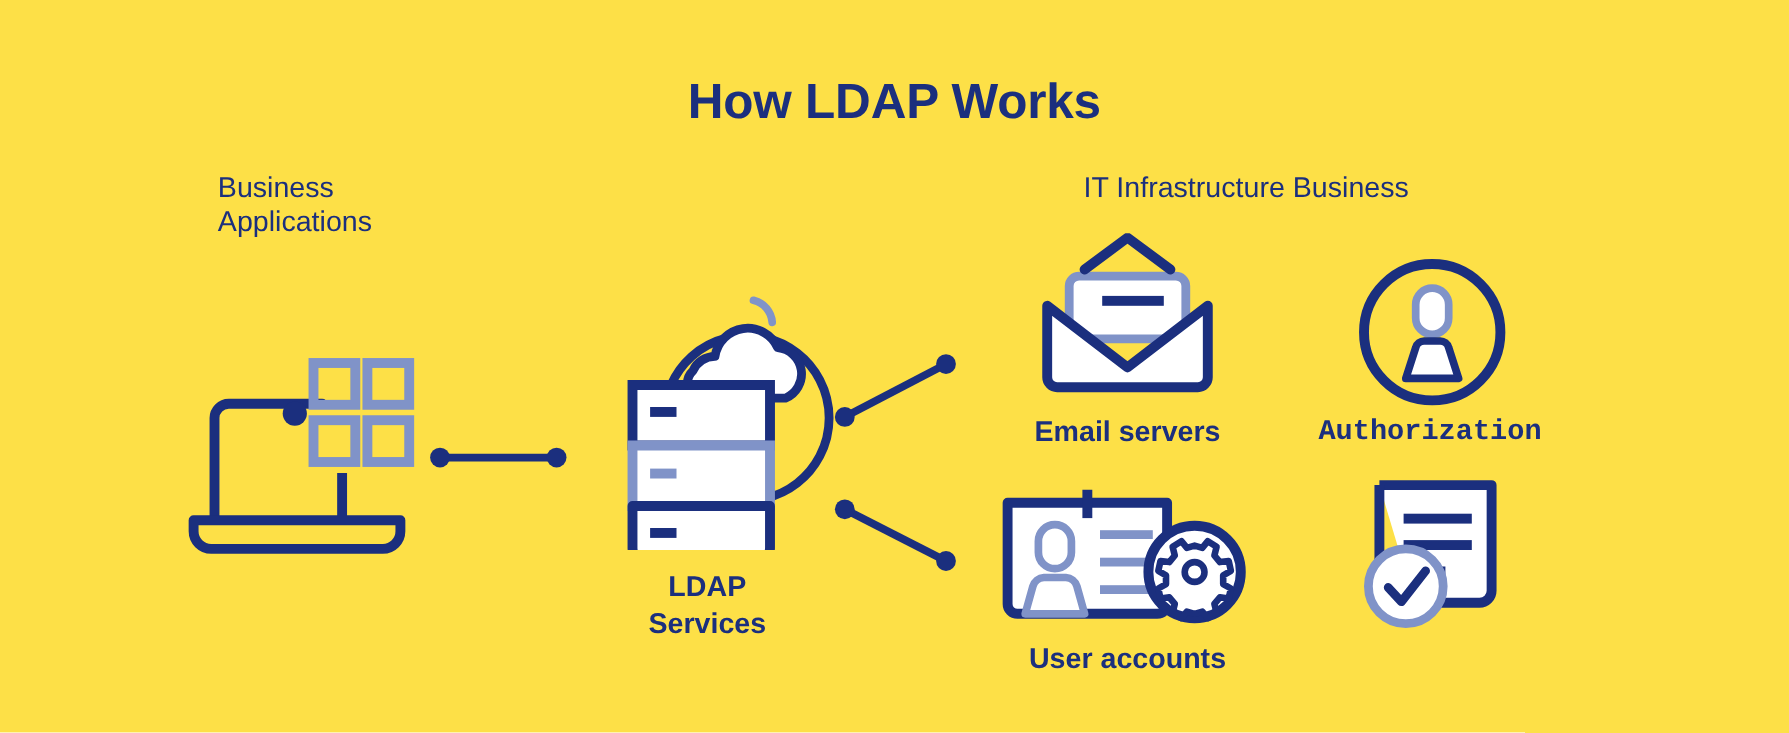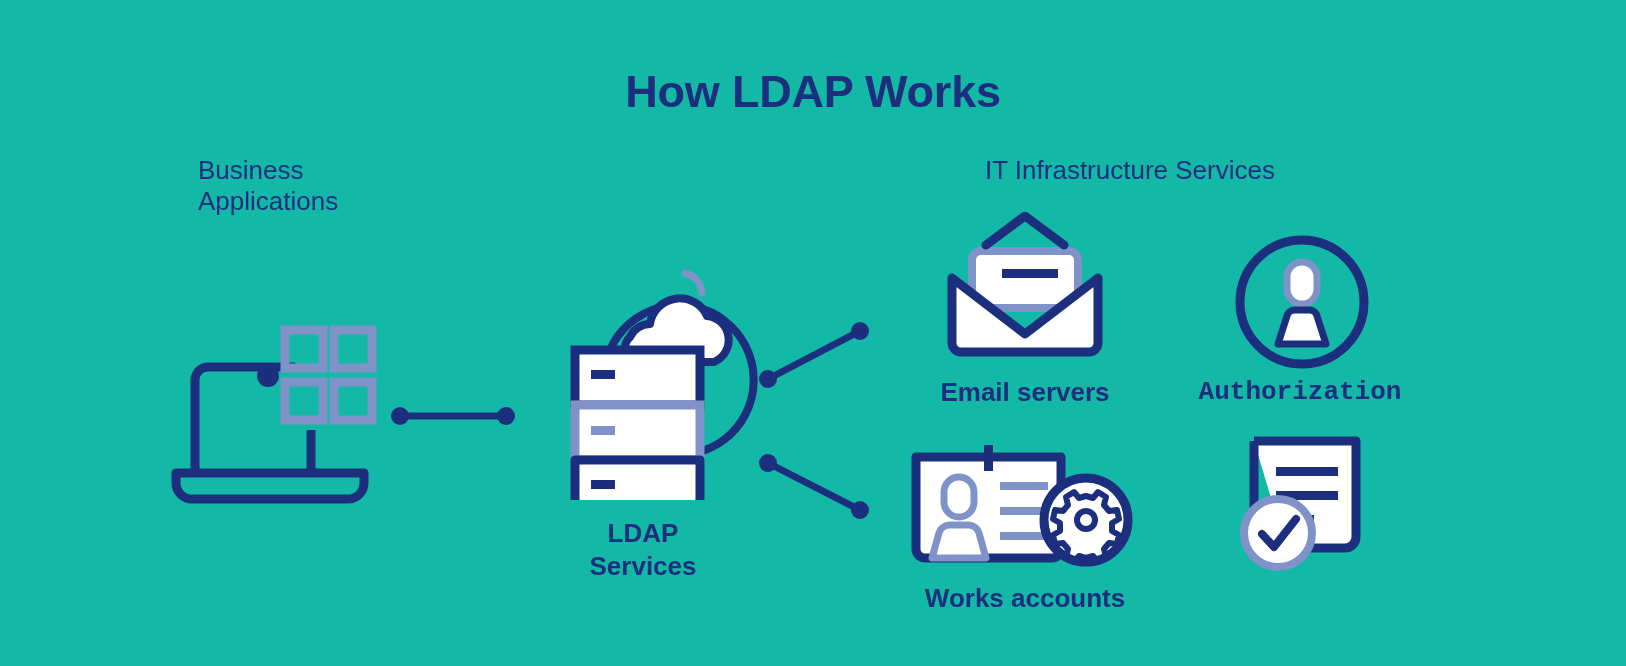--- a/index.html
+++ b/index.html
@@ -7,21 +7,21 @@
     width: 1626px;
     height: 666px;
     background: #ffffff;
     font-family: "Liberation Sans", sans-serif;
     overflow: hidden;
   }
   #canvas {
     position: relative;
     width: 1626px;
     height: 666px;
-    background: #14b8a6;
+    background: #fde047;
   }
   .title {
     position: absolute;
     top: 66px;
     left: 0;
     width: 1626px;
     text-align: center;
     font-size: 45px;
     font-weight: bold;
     color: #1b2f7e;
@@ -93,21 +93,21 @@
 
 <div id="canvas">
 
   <div class="title">How LDAP Works</div>
 
   <div class="group-label" id="label-business">
     <div>Business</div>
     <div>Applications</div>
   </div>
 
-  <div class="group-label" id="label-itinfra">IT Infrastructure Services</div>
+  <div class="group-label" id="label-itinfra">IT Infrastructure Business</div>
 
   <svg id="connectors" width="1626" height="666">
     <g>
       <line x1="400" y1="416" x2="506" y2="416" stroke="#1b2f7e" stroke-width="7"></line>
       <circle cx="400" cy="416" r="9" fill="#1b2f7e"></circle>
       <circle cx="506" cy="416" r="9" fill="#1b2f7e"></circle>
     </g>
     <g>
       <line x1="768" y1="379" x2="860" y2="331" stroke="#1b2f7e" stroke-width="7"></line>
       <circle cx="768" cy="379" r="9" fill="#1b2f7e"></circle>
@@ -204,15 +204,15 @@
     <circle cx="40" cy="98" r="34" fill="#ffffff" stroke="#8093c8" stroke-width="8"></circle>
     <polyline points="24,99 36,112 58,84" fill="none" stroke="#1b2f7e" stroke-width="8" stroke-linecap="round" stroke-linejoin="round"></polyline>
   </svg>
 
   <div class="node-label" id="label-ldap">
     <div>LDAP</div>
     <div>Services</div>
   </div>
   <div class="node-label" id="label-email">Email servers</div>
   <div class="node-label" id="label-auth">Authorization</div>
-  <div class="node-label" id="label-user">Works accounts</div>
+  <div class="node-label" id="label-user">User accounts</div>
 
 </div>
 
 </body></html>

